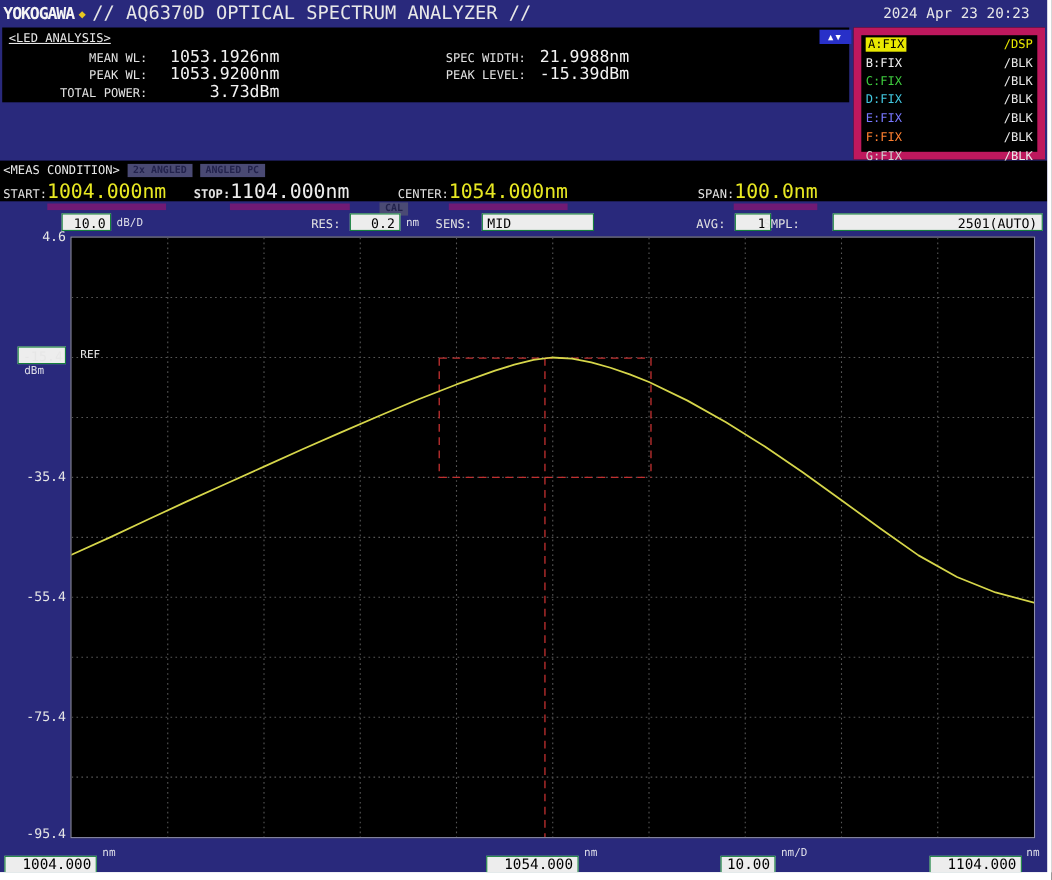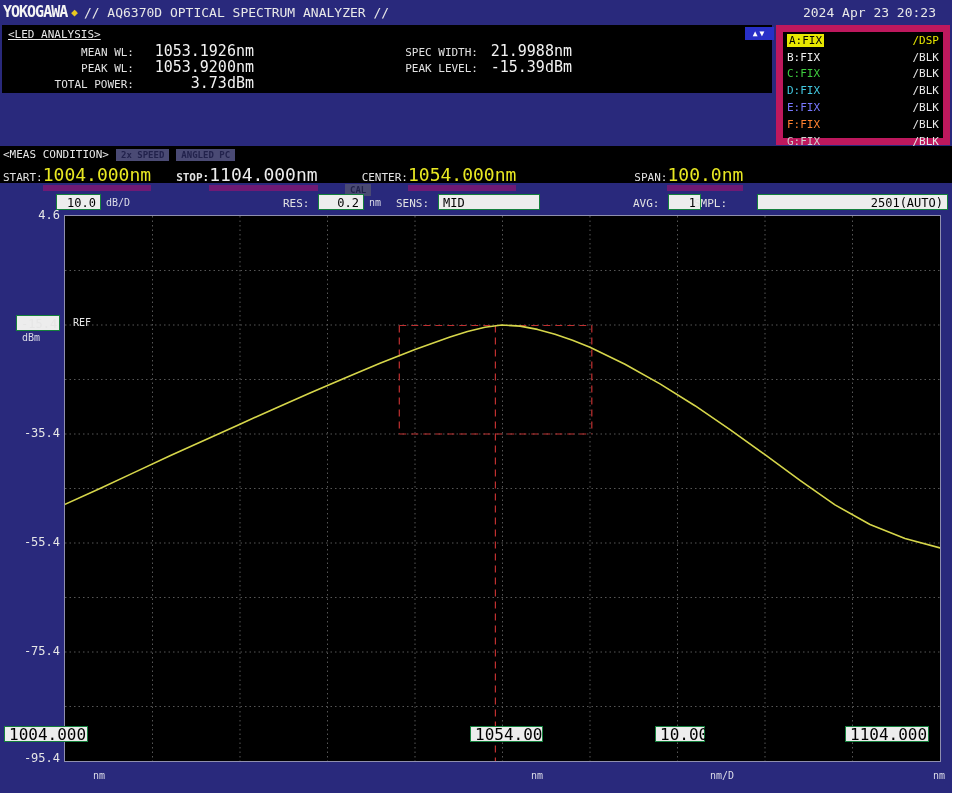--- a/index.html
+++ b/index.html
@@ -3,21 +3,21 @@
 <meta charset="utf-8">
 <style>
   html,body{margin:0;padding:0;background:#ffffff;}
   #app{position:relative;width:952px;height:793px;background:#29297c;overflow:hidden;
        font-family:"DejaVu Sans Mono",monospace;color:#e8e8e8;}
 
   
   #titlebar{position:absolute;top:0;left:0;width:100%;height:24px;display:flex;align-items:center;}
   #brand{font-weight:bold;font-size:15px;letter-spacing:-1px;margin-left:3px;color:#f4f4f4;}
   #diamond{color:#e8c820;font-size:11px;margin:0 6px 0 4px;}
-  #main-title{font-size:13px;}
+  #main-title{font-size:17px;}
   #datetime{margin-left:auto;margin-right:16px;font-size:13px;}
 
   
   #analysis{position:absolute;left:2px;top:25px;width:770px;height:68px;background:#000;}
   #analysis-heading{position:absolute;left:6px;top:3px;font-size:11px;text-decoration:underline;}
   .arow{display:flex;align-items:baseline;height:16px;}
   .alabel{font-size:11px;text-align:right;color:#e2e2e2;}
   .avalue{font-size:15px;margin-left:8px;color:#f2f2f2;white-space:pre;}
   #agroup1{position:absolute;left:0;top:17px;}
   #agroup1 .alabel{width:132px;}
@@ -76,24 +76,24 @@
   #ref-text{position:absolute;left:73px;top:317px;font-size:10px;color:#e6e6e6;}
 
   
   #chart{position:absolute;left:64px;top:215px;width:877px;height:547px;background:#000;
          border:1px solid #8f8fae;box-sizing:border-box;}
   #chart-svg{display:block;}
   .grid{stroke:#565656;stroke-width:1;stroke-dasharray:1.5 3;}
   .red{stroke:#c03030;stroke-width:1.2;stroke-dasharray:7 5;fill:none;}
 
   
-  .xbox{position:absolute;top:726px;font-size:16px;text-align:center;}
+  .xbox{position:absolute;top:778px;font-size:13px;text-align:right;}
   #x-left-box{left:4px;width:84px;}
   #x-left-unit{left:93px;top:770px;}
-  #x-center-box{left:442px;width:73px;margin-left:28px;}
+  #x-center-box{left:442px;width:84px;}
   #x-center-unit{left:531px;top:770px;}
   #x-scale-box{left:655px;width:50px;}
   #x-scale-unit{left:710px;top:770px;}
   #x-right-box{left:845px;width:84px;}
   #x-right-unit{left:933px;top:770px;}
 </style>
 </head>
 <body>
 
 <div id="app">
@@ -162,21 +162,21 @@
     </div>
     <div class="trace-row">
       <span class="t-name" style="color: rgb(207, 207, 207);">G:FIX</span>
       <span class="t-mode" style="color: rgb(232, 232, 232);">/BLK</span>
     </div>
   </div>
 
   <div id="meas">
     <div id="meas-line1">
       <span id="meas-heading">&lt;MEAS CONDITION&gt;</span>
-      <span class="tag">2x SPEED</span>
+      <span class="tag">2x ANGLED</span>
       <span class="tag">ANGLED PC</span>
     </div>
     <div id="meas-line2">
       <span class="mlabel">START:</span>
       <span class="mvalue">1004.000nm</span>
       <span class="mlabel m-stop">STOP:</span>
       <span class="mvalue white">1104.000nm</span>
       <span class="mlabel m-center">CENTER:</span>
       <span class="mvalue">1054.000nm</span>
       <span class="mlabel m-span">SPAN:</span>

